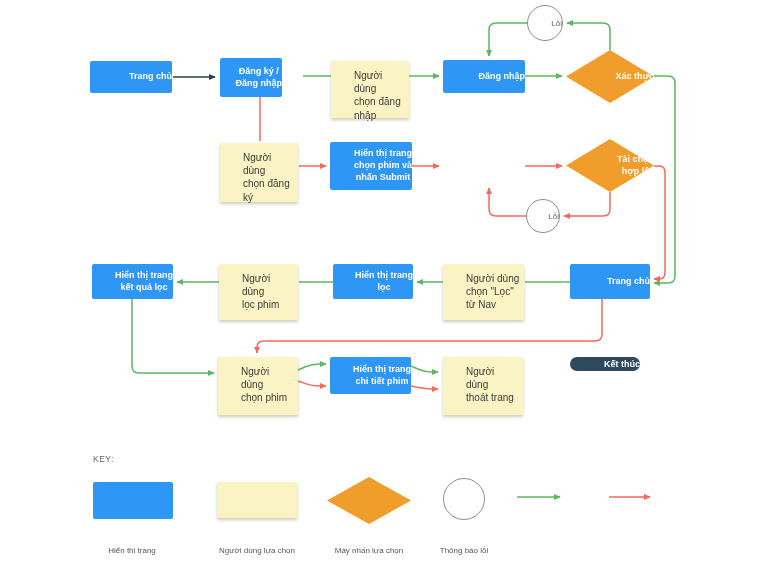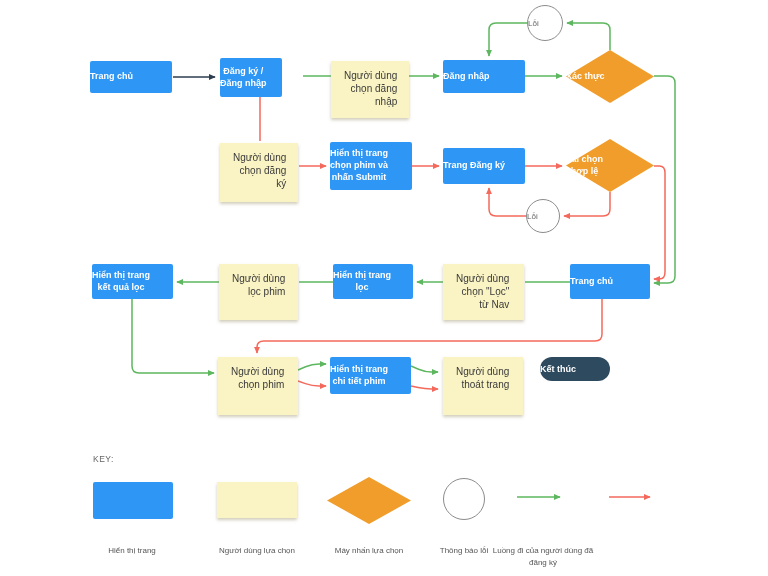--- a/index.html
+++ b/index.html
@@ -1,22 +1,22 @@
 <!DOCTYPE html>
 <html><head>
 <meta charset="utf-8">
 <style>
   html,body{margin:0;padding:0;background:#ffffff;}
   body{width:768px;height:576px;font-family:"Liberation Sans",sans-serif;}
   #stage{position:relative;width:768px;height:576px;background:#ffffff;overflow:hidden;}
   #edges{position:absolute;left:0;top:0;width:768px;height:576px;z-index:1;}
-  .node{position:absolute;z-index:2;box-sizing:border-box;display:flex;align-items:center;justify-content:flex-start;text-align:center;white-space:pre-line;}
+  .node{position:absolute;z-index:2;box-sizing:border-box;display:flex;align-items:center;justify-content:flex-end;text-align:center;white-space:pre-line;}
   .node.process{background:var(--process);color:#ffffff;font-weight:bold;font-size:9px;line-height:1.3;border-radius:2px;}
   .node.note{background:var(--note);color:#3a3a3a;font-size:10px;line-height:1.32;font-weight:400;
-             justify-content:flex-start;align-items:flex-start;text-align:right;padding:8px 4px 0 13px;
+             justify-content:flex-start;align-items:flex-start;text-align:left;padding:8px 4px 0 23px;
              box-shadow:0 2px 3px rgba(120,110,60,0.35);}
   .node.decision{background:var(--decision);color:#ffffff;font-weight:bold;font-size:9px;line-height:1.3;
                  clip-path:polygon(50% 0%,100% 50%,50% 100%,0% 50%);}
   .node.error{background:#ffffff;border:1.2px solid #8c8c8c;border-radius:50%;color:#666666;font-size:8px;}
   .node.terminal{background:var(--terminal);color:#ffffff;font-weight:bold;font-size:9px;border-radius:16px;}
   .key-heading{position:absolute;left:93px;top:454px;z-index:2;font-size:8.5px;color:#666666;letter-spacing:0.5px;text-align:center;}
   .key-label{position:absolute;top:545px;width:110px;z-index:2;font-size:8px;color:#555555;text-align:center;line-height:1.55;}
 </style>
 </head>
 <body>
@@ -62,21 +62,20 @@
       <path d="M609,497 L650,497" fill="none" stroke="#f4695c" stroke-width="1.5" marker-end="url(#arr-red)"></path>
     </svg>
   <div class="key-heading">KEY:</div>
 <div class="node process" style="left: 90px; top: 61px; width: 82px; height: 32px;"><span>Trang chủ</span></div>
     <div class="node process" style="left: 220px; top: 58px; width: 62px; height: 39px;"><span>Đăng ký /
 Đăng nhập</span></div>
     <div class="node process" style="left: 443px; top: 60px; width: 82px; height: 33px;"><span>Đăng nhập</span></div>
     <div class="node process" style="left: 330px; top: 142px; width: 82px; height: 48px;"><span>Hiển thị trang
 chọn phim và
 nhấn Submit</span></div>
-    <div class="node process" style="left: 443px; top: 148px; width: 82px; height: 36px;"><span>Trang Đăng ký</span></div>
     <div class="node process" style="left: 92px; top: 264px; width: 81px; height: 35px;"><span>Hiển thị trang
 kết quả lọc</span></div>
     <div class="node process" style="left: 333px; top: 264px; width: 80px; height: 35px;"><span>Hiển thị trang
 lọc</span></div>
     <div class="node process" style="left: 570px; top: 264px; width: 80px; height: 35px;"><span>Trang chủ</span></div>
     <div class="node process" style="left: 330px; top: 357px; width: 81px; height: 37px;"><span>Hiển thị trang
 chi tiết phim</span></div>
     <div class="node note" style="left: 331px; top: 61px; width: 78px; height: 57px;"><span>Người dùng
 chọn đăng
 nhập</span></div>
@@ -90,23 +89,22 @@
 từ Nav</span></div>
     <div class="node note" style="left: 218px; top: 357px; width: 80px; height: 58px;"><span>Người dùng
 chọn phim</span></div>
     <div class="node note" style="left: 443px; top: 357px; width: 80px; height: 58px;"><span>Người dùng
 thoát trang</span></div>
     <div class="node decision" style="left: 566px; top: 50px; width: 88px; height: 53px;"><span>Xác thực</span></div>
     <div class="node decision" style="left: 566px; top: 139px; width: 88px; height: 53px;"><span>Tài chọn
 hợp lệ</span></div>
     <div class="node error" style="left: 527px; top: 5px; width: 36px; height: 36px;"><span>Lỗi</span></div>
     <div class="node error" style="left: 526px; top: 199px; width: 34px; height: 34px;"><span>Lỗi</span></div>
-    <div class="node terminal" style="left: 540px; top: 357px; width: 70px; height: 24px;"><span>Kết thúc</span></div>
+    <div class="node terminal" style="left: 570px; top: 357px; width: 70px; height: 14px;"><span>Kết thúc</span></div>
     <div class="node process" style="left: 93px; top: 482px; width: 80px; height: 37px;"></div>
     <div class="key-label" style="left: 77px;">Hiển thị trang</div>
     <div class="node note" style="left: 217px; top: 482px; width: 80px; height: 36px;"></div>
     <div class="key-label" style="left: 202px;">Người dùng lựa chọn</div>
     <div class="node decision" style="left: 327px; top: 477px; width: 84px; height: 47px;"></div>
     <div class="key-label" style="left: 314px;">Máy nhấn lựa chọn</div>
     <div class="node error" style="left: 443px; top: 478px; width: 42px; height: 42px;"></div>
     <div class="key-label" style="left: 409px;">Thông báo lỗi</div>
-    <div class="key-label" style="left: 488px;">Luồng đi của người dùng đã đăng ký</div>
   </div>
 
 </body></html>

